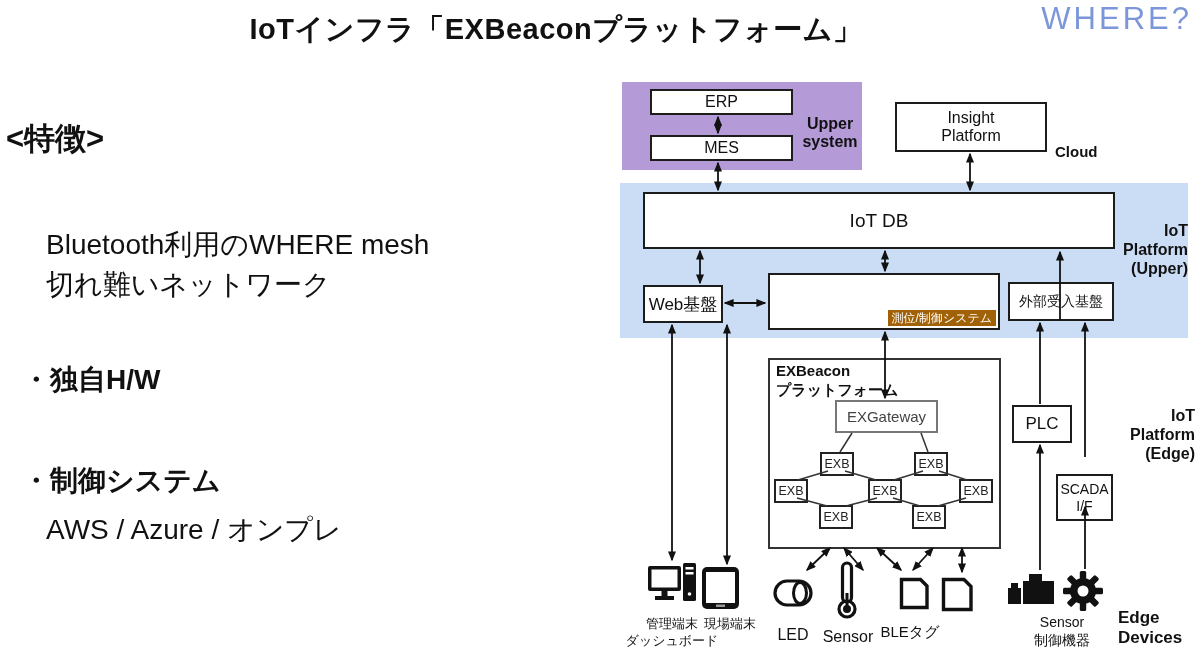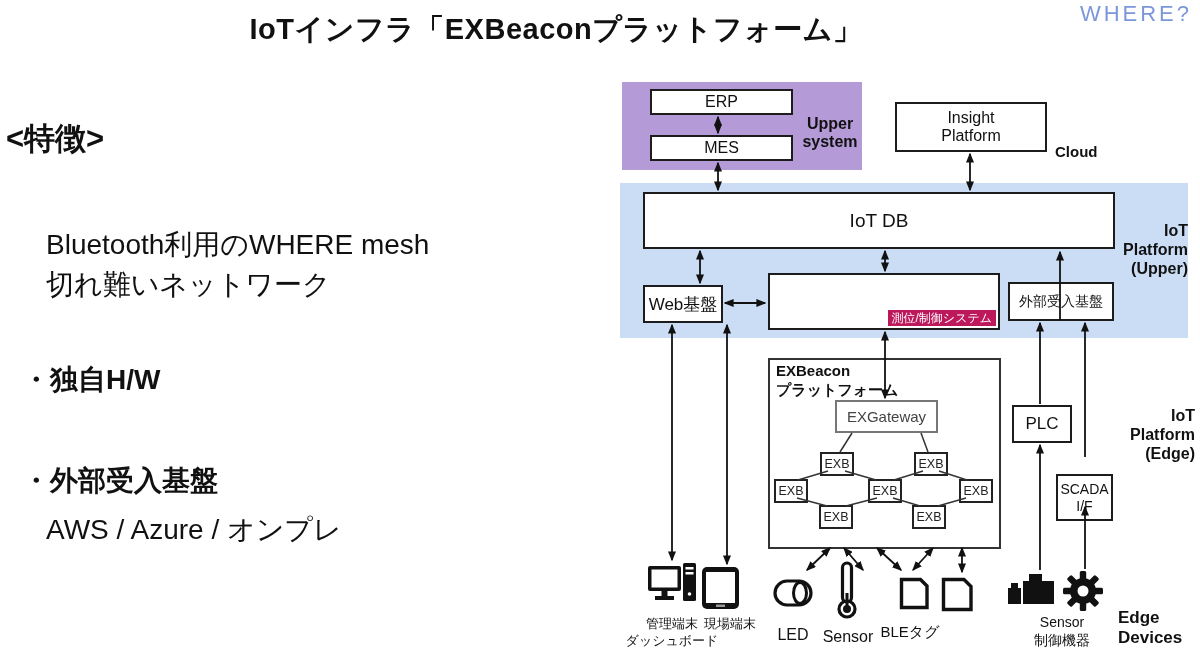--- a/index.html
+++ b/index.html
@@ -7,38 +7,38 @@
   }
   html,body{margin:0;padding:0;background:#fff;}
   body{font-family:"Liberation Sans","DejaVu Sans",sans-serif;color:#111;}
   .canvas{position:relative;width:1200px;height:652px;background:#fff;overflow:hidden;}
   .abs{position:absolute;}
   .ml{white-space:pre-line;}
   .ctr{display:flex;align-items:center;justify-content:center;text-align:center;}
   .box{background:#fff;border:2px solid #1c1c1c;box-sizing:border-box;}
 
   .title{left:176px;top:10px;width:760px;text-align:center;font-size:29px;font-weight:bold;letter-spacing:.5px;}
-  .logo{right:8px;top:1px;font-size:22px;color:var(--logo);letter-spacing:3px;font-weight:400;margin-left:20px;}
+  .logo{right:8px;top:1px;font-size:31px;color:var(--logo);letter-spacing:3px;font-weight:400;margin-left:20px;}
 
   .feat-h{left:6px;top:118px;font-size:31px;font-weight:bold;}
   .feat-b{font-size:27px;font-weight:bold;}
   .feat-d{font-size:28px;}
 
   .purple{left:622px;top:82px;width:240px;height:88px;background:var(--purple);}
   .erp{left:650px;top:89px;width:143px;height:26px;font-size:16px;}
   .mes{left:650px;top:135px;width:143px;height:26px;font-size:16px;}
   .upsys{left:798px;top:115px;width:64px;font-size:16px;font-weight:bold;text-align:center;line-height:1.12;}
   .insight{left:895px;top:102px;width:152px;height:50px;font-size:16px;line-height:1.15;}
   .cloud{left:1055px;top:143px;width:70px;font-size:15px;font-weight:bold;}
 
   .band{left:620px;top:183px;width:568px;height:155px;background:var(--blue_band);}
   .iotdb{left:643px;top:192px;width:472px;height:57px;font-size:19px;text-align:center;}
   .web{left:643px;top:285px;width:80px;height:38px;font-size:17px;}
   .server{left:768px;top:273px;width:232px;height:57px;font-size:20px;align-items:flex-start;padding-top:9px;}
-  .badge{right:2px;bottom:2px;background:#be185d;color:#fff;font-size:12px;padding:1px 4px;line-height:1.2;}
+  .badge{right:2px;bottom:2px;background:#a16207;color:#fff;font-size:12px;padding:1px 4px;line-height:1.2;}
   .external{left:1008px;top:282px;width:106px;height:39px;font-size:14px;}
   .uplabel{left:1113px;top:222px;width:75px;text-align:right;font-size:16px;font-weight:bold;line-height:1.18;}
 
   .exbp{left:768px;top:358px;width:229px;height:187px;border:2px solid #333;background:#fff;}
   .exbp-t{left:776px;top:362px;font-size:15px;font-weight:bold;line-height:1.25;}
   .gw{left:835px;top:400px;width:103px;height:33px;border:2px solid #777;color:#444;font-size:15px;background:#fff;box-sizing:border-box;}
   .exb{width:34px;height:24px;border:2px solid #222;background:#fff;box-sizing:border-box;font-size:12.5px;color:#222;}
 
   .plc{left:1012px;top:405px;width:60px;height:38px;font-size:17px;}
   .scada{left:1056px;top:458px;width:57px;height:47px;font-size:14px;line-height:1.15;margin-top:16px;}
@@ -56,21 +56,21 @@
 
 <div class="canvas">
 
   <div class="abs title">IoTインフラ「EXBeaconプラットフォーム」</div>
   <div class="abs logo">WHERE?</div>
 
   <div class="abs feat-h" style="left:6px;top:118px;">&lt;特徴&gt;</div>
   <div class="abs feat-d" style="left:46px;top:226px;">Bluetooth利用のWHERE mesh</div>
   <div class="abs feat-d" style="left:46px;top:266px;">切れ難いネットワーク</div>
   <div class="abs feat-b" style="left:22px;top:361px;font-size:28px;">・独自H/W</div>
-  <div class="abs feat-b" style="left:22px;top:462px;font-size:28px;">・外部受入基盤</div>
+  <div class="abs feat-b" style="left:22px;top:462px;font-size:28px;">・制御システム</div>
   <div class="abs feat-d" style="left:46px;top:511px;">AWS / Azure / オンプレ</div>
 
   <div class="abs purple"></div>
   <div class="abs band"></div>
 
   <div class="abs box ctr mes">MES</div>
   <div class="abs box ctr erp">ERP</div>
   <div class="abs upsys ml">Upper
 system</div>
   <div class="abs box ctr insight ml">Insight

